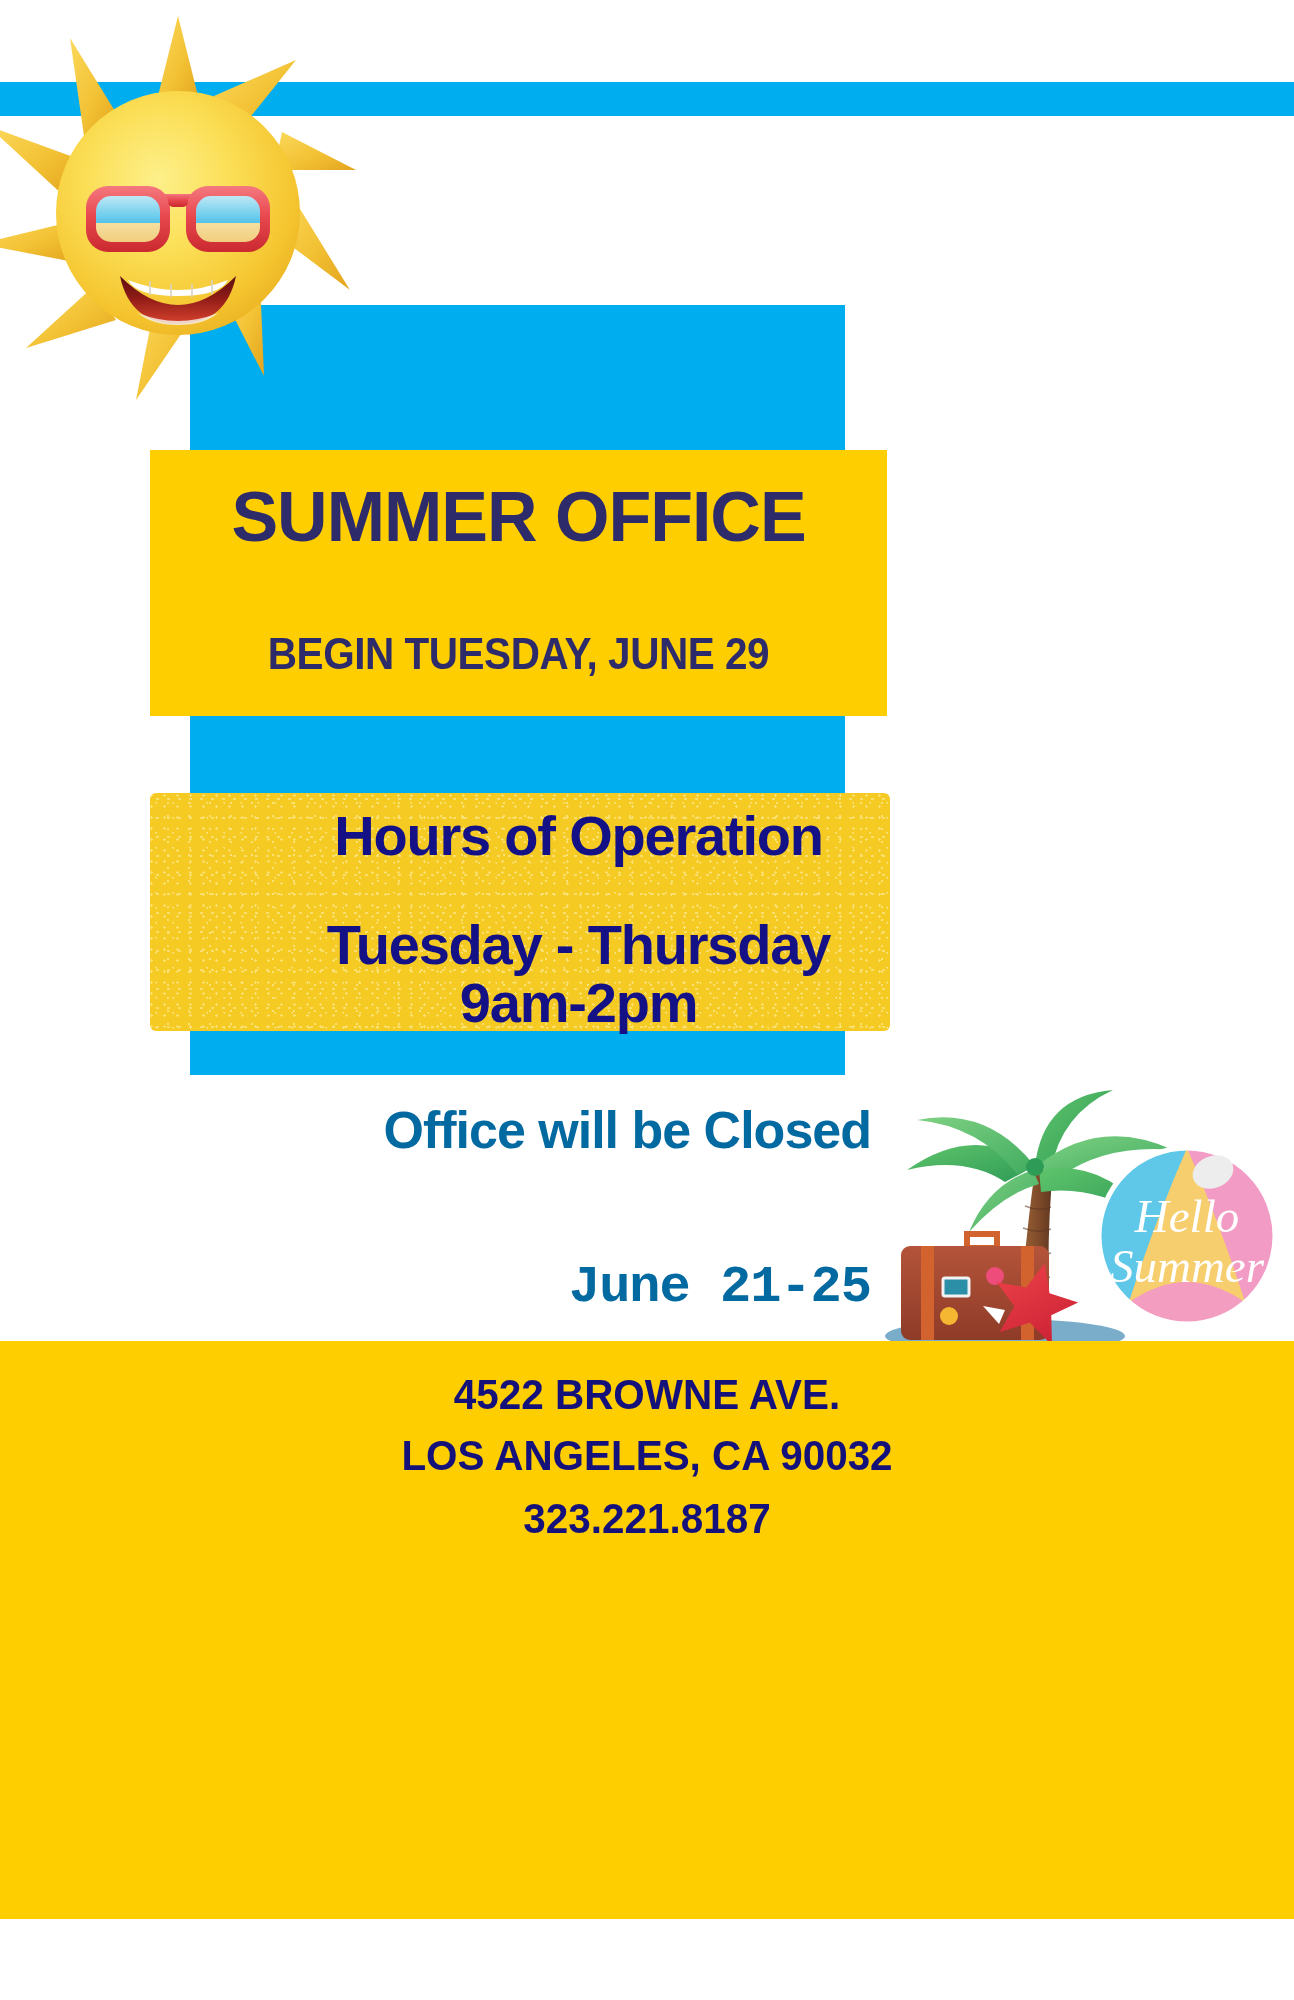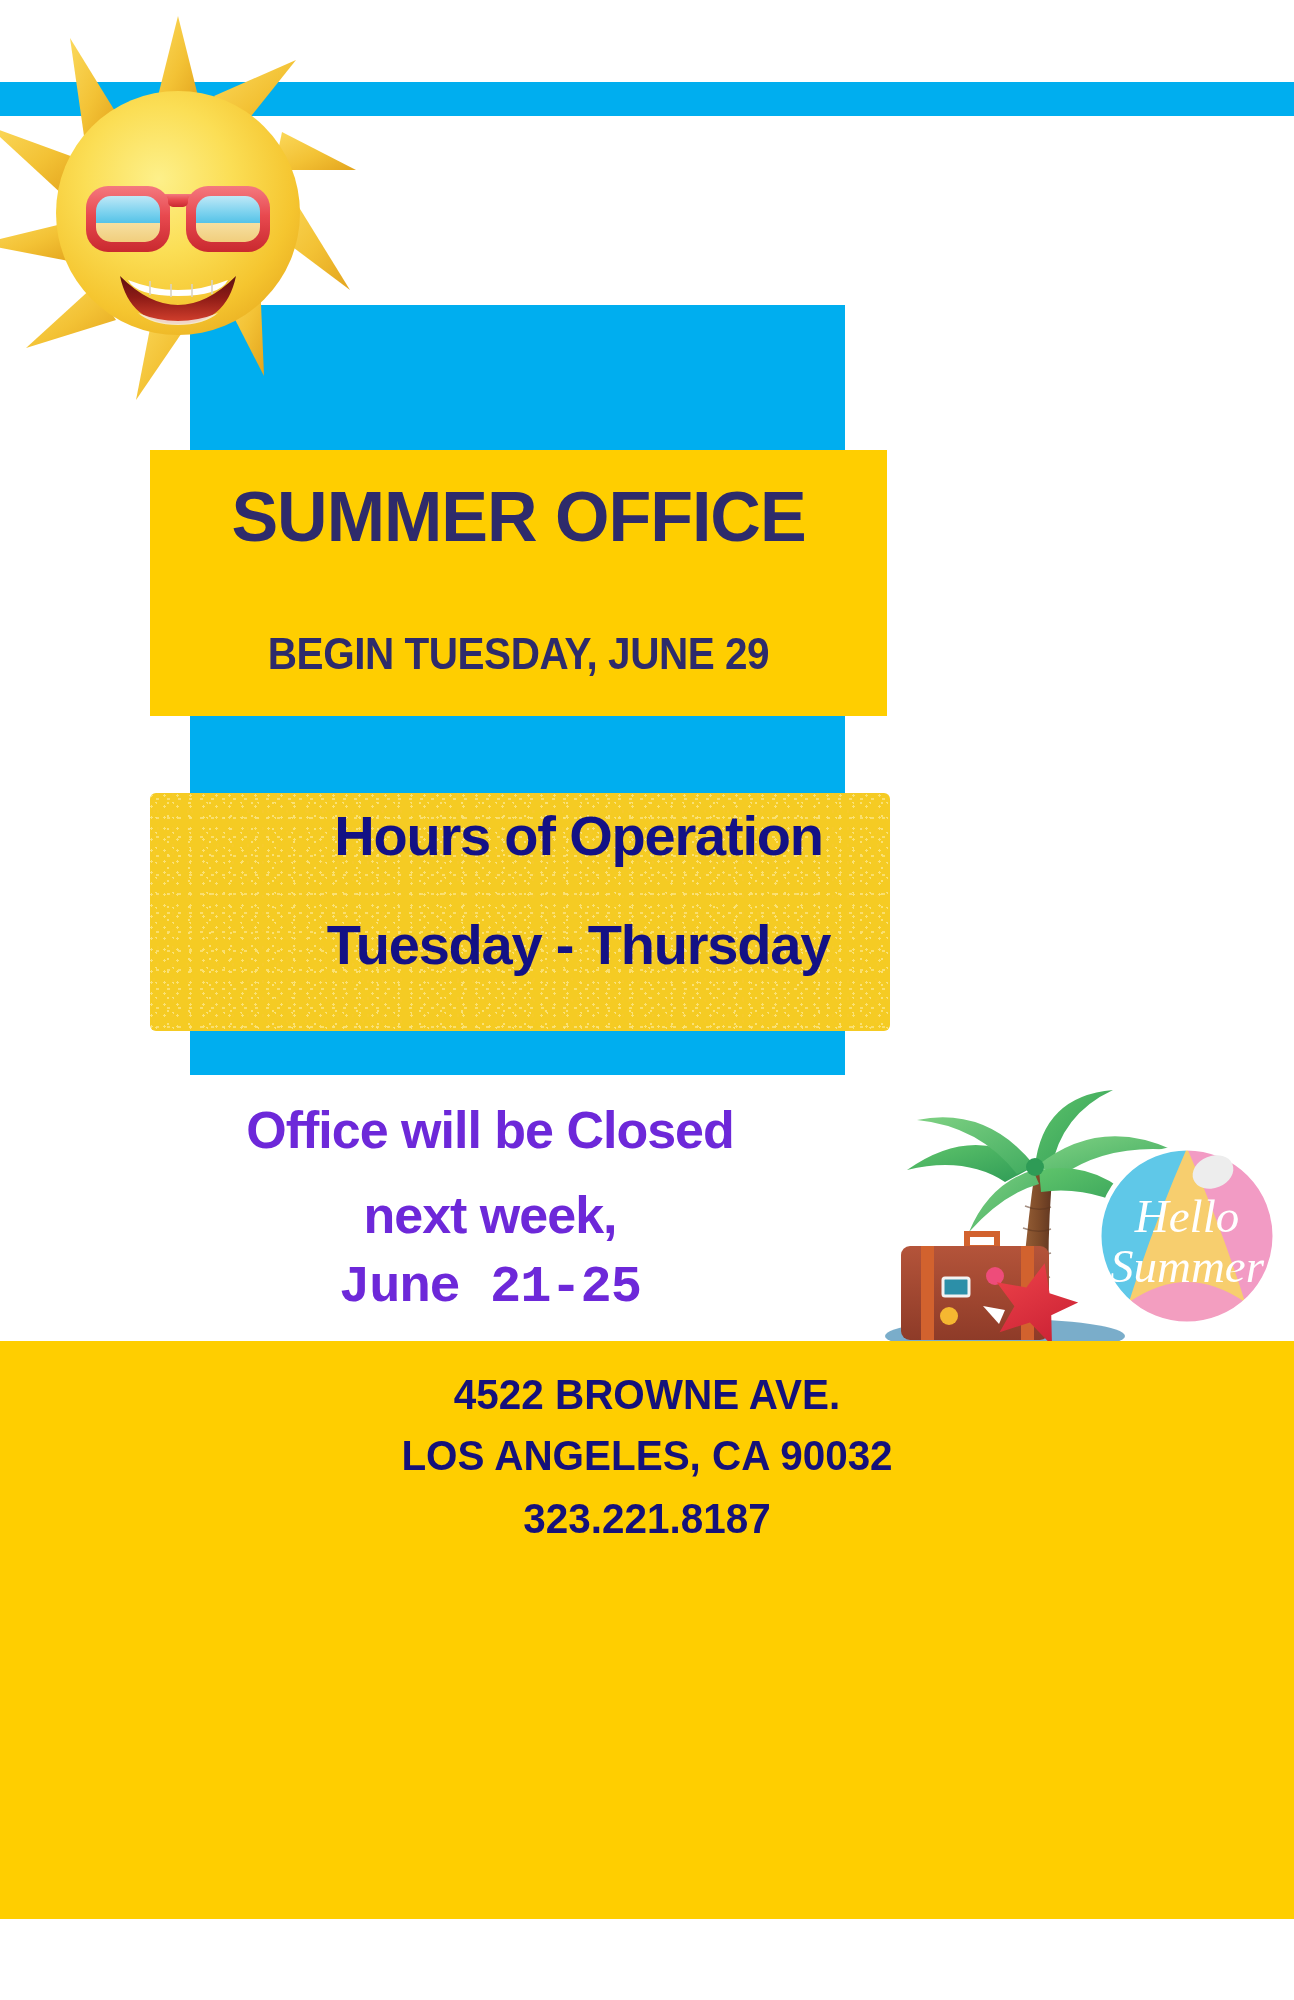--- a/index.html
+++ b/index.html
@@ -51,22 +51,22 @@
 
   .hours-line {
       color:#131185; font-weight:800; letter-spacing:-1.2px;
       left:150px; width:857px; font-size:56px;
   }
   .hl1 { top:808px; }
   .hl2 { top:893px;margin-top:24px; }
   .hl3 { top:975px; }
 
   .closed-line {
-      color:#6d28d9; font-weight:800; letter-spacing:-1px;
-      left:120px; width:740px; font-size:52px;
+      color:#0369a1; font-weight:800; letter-spacing:-1px;
+      left:131px; width:740px; font-size:52px;text-align:right;
   }
   .cl1 { top:1104px; }
   .cl2 { top:1189px; }
   .cl3 { top:1262px;font-family:Liberation Mono, monospace; }
 
   .addr {
       left:0; width:1294px; font-weight:800; color:#15117A;
       font-size:43px; letter-spacing:0px;
       transform:scaleX(.94); transform-origin:center;
   }
@@ -160,23 +160,23 @@
 
   <div class="gold-banner-1"></div>
   <div class="t head-1">SUMMER OFFICE</div>
   <div class="t head-sub">BEGIN TUESDAY, JUNE 29</div>
 
   <div class="gold-banner-2">
     <div class="grain"></div>
   </div>
   <div class="t hours-line hl1">Hours of Operation</div>
   <div class="t hours-line hl2">Tuesday - Thursday</div>
+  <div class="t hours-line hl3">9am-2pm</div>
 
   <div class="t closed-line cl1">Office will be Closed</div>
-  <div class="t closed-line cl2">next week,</div>
   <div class="t closed-line cl3">June 21-25</div>
 
   <svg style="position:absolute; left:735px; top:1020px; width:560px; height:330px;" viewBox="0 0 560 330">
     <defs>
       <linearGradient id="leafA" x1="0" y1="0" x2="1" y2="1">
         <stop offset="0%" stop-color="#5FC46B"></stop>
           <stop offset="100%" stop-color="#2E9B56"></stop>
       </linearGradient>
       <linearGradient id="leafB" x1="0" y1="0" x2="1" y2="1">
         <stop offset="0%" stop-color="#7FD183"></stop>

